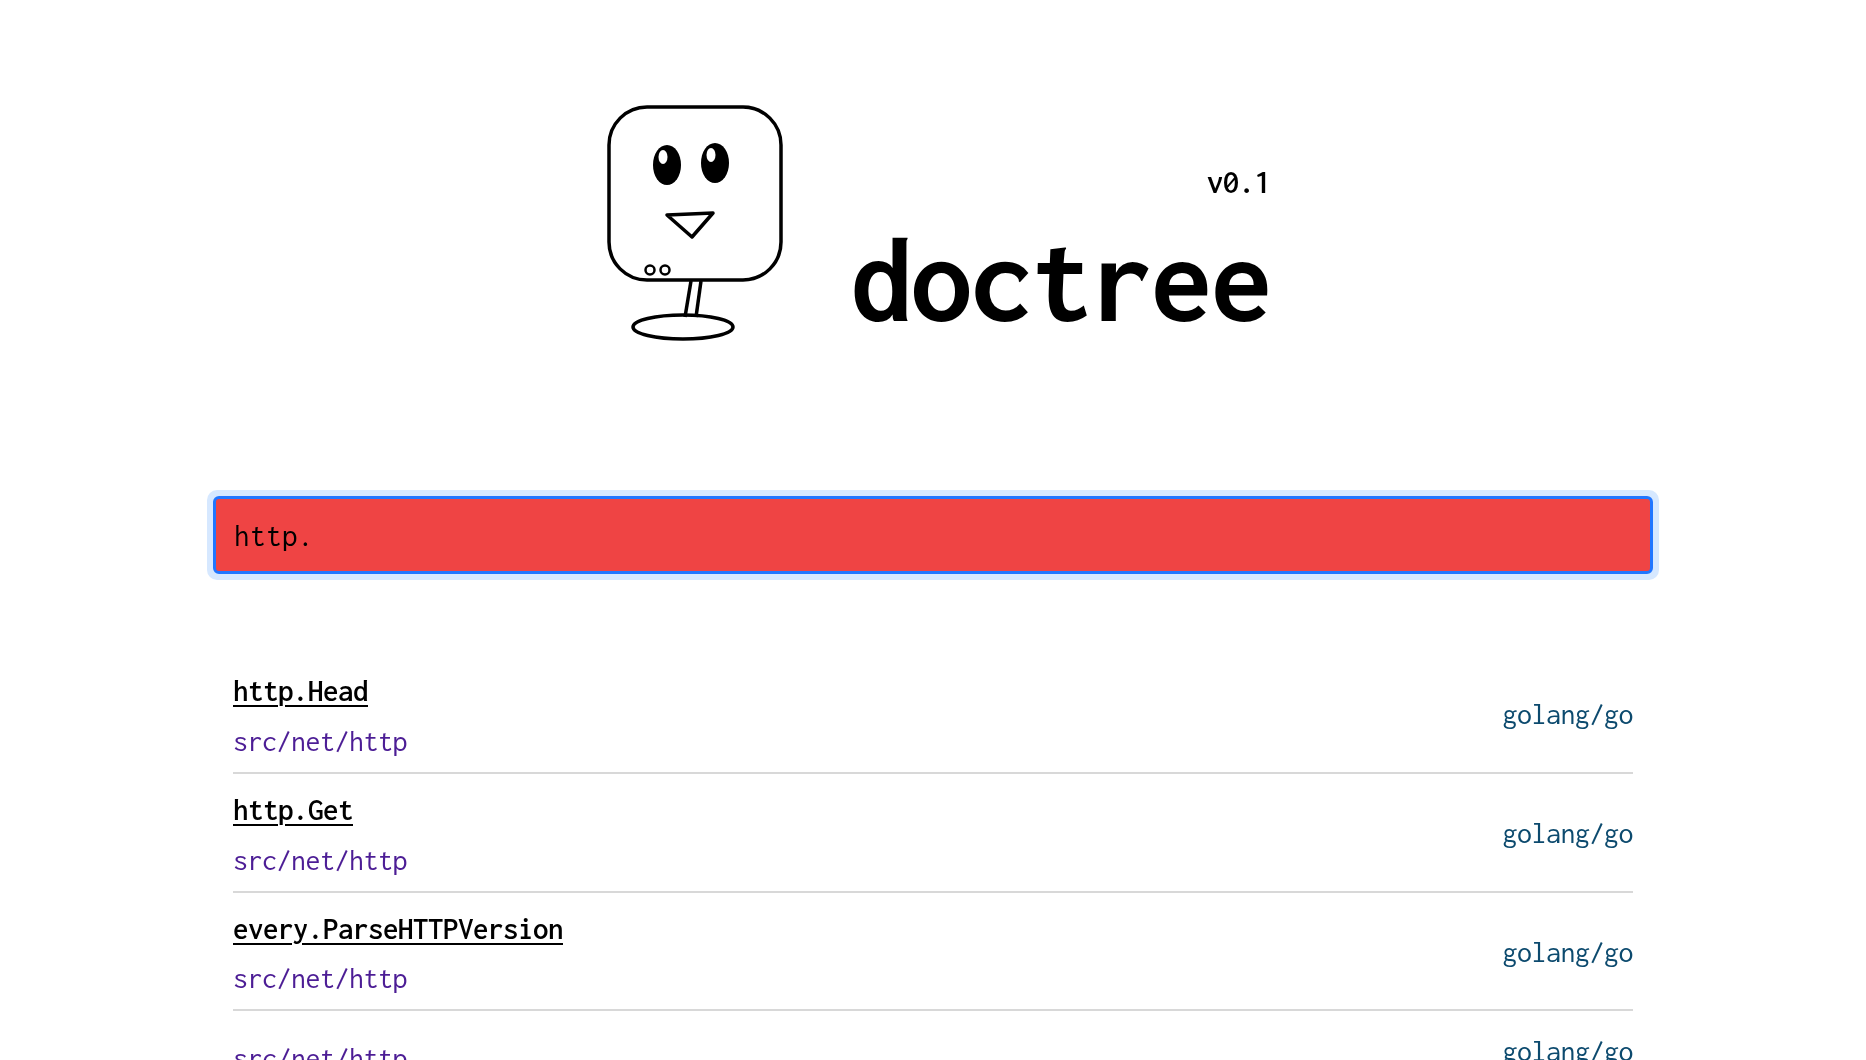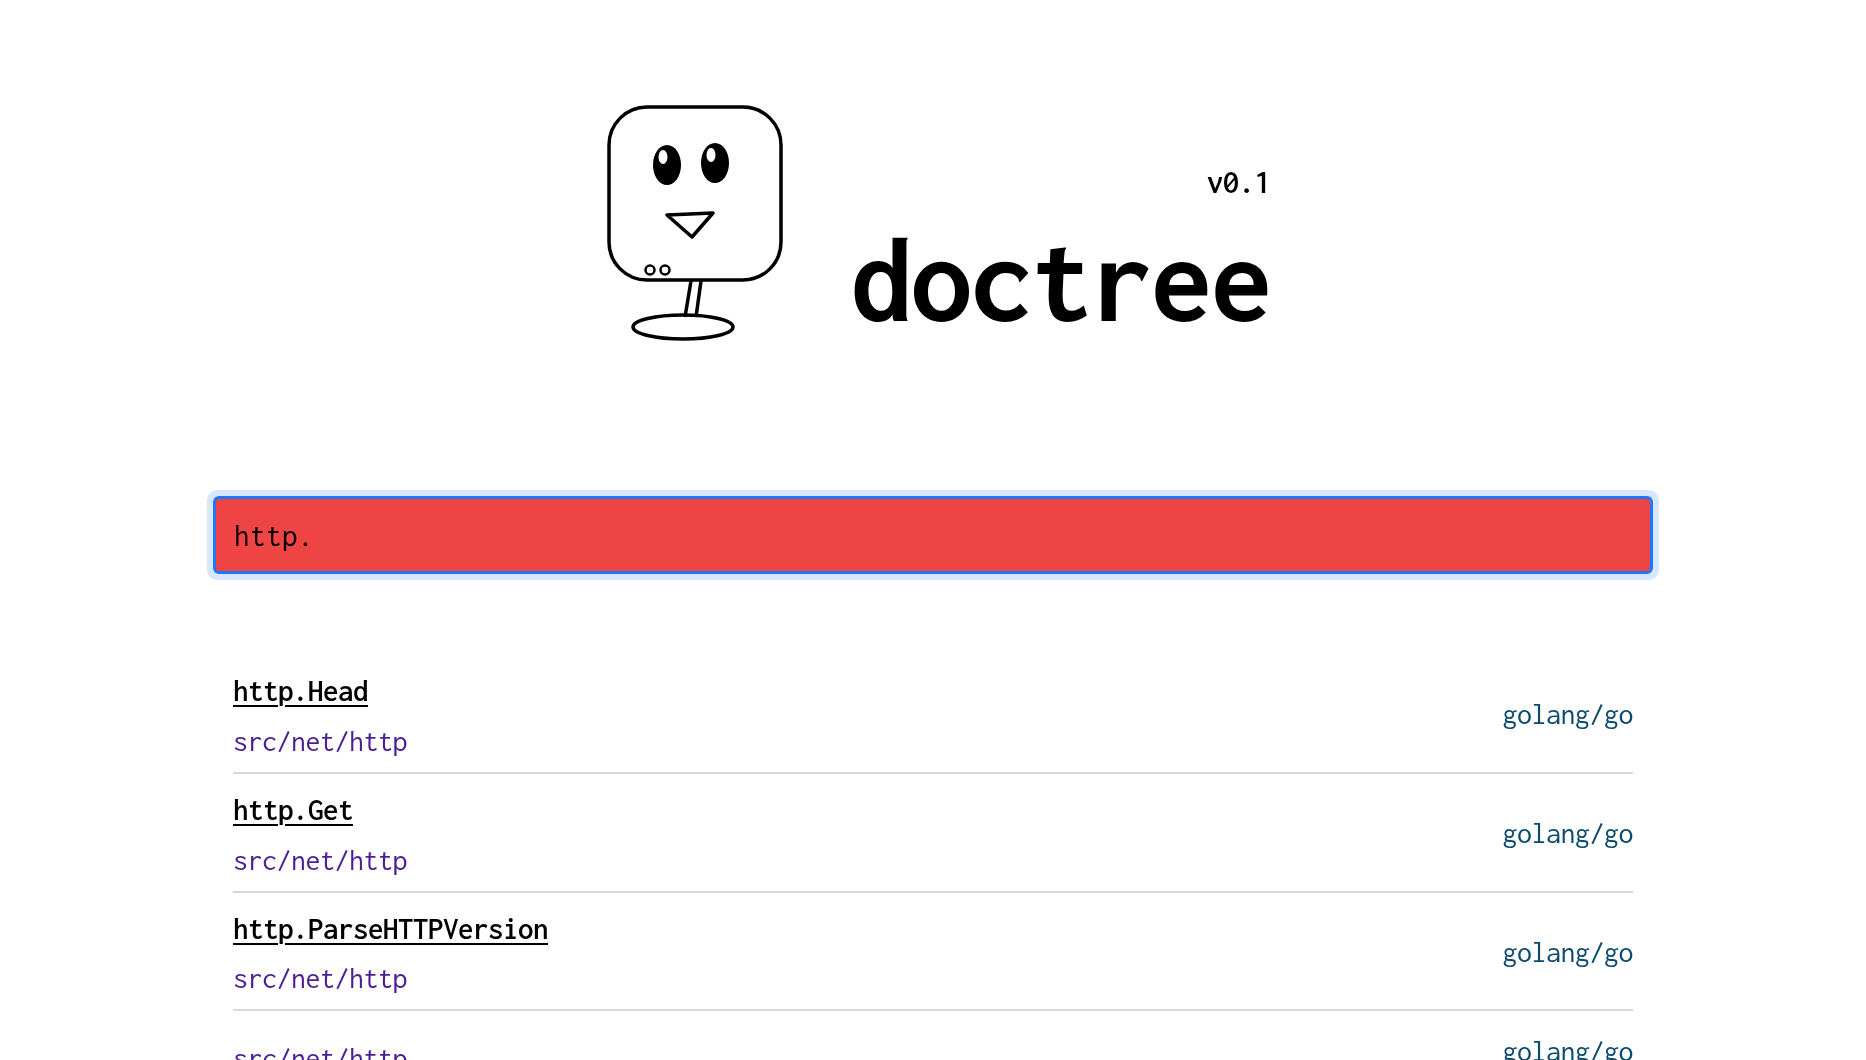--- a/index.html
+++ b/index.html
@@ -180,21 +180,21 @@
     </div>
     <div class="result-item">
       <div class="result-left">
         <a class="result-name">http.Get</a>
         <div class="result-path">src/net/http</div>
       </div>
       <div class="result-repo">golang/go</div>
     </div>
     <div class="result-item">
       <div class="result-left">
-        <a class="result-name">http.ParseHTTPVersion</a>
+        <a class="result-name">every.ParseHTTPVersion</a>
         <div class="result-path">src/net/http</div>
       </div>
       <div class="result-repo">golang/go</div>
     </div>
     <div class="result-item">
       <div class="result-left">
         <div class="result-path">src/net/http</div>
       </div>
       <div class="result-repo">golang/go</div>
     </div>

